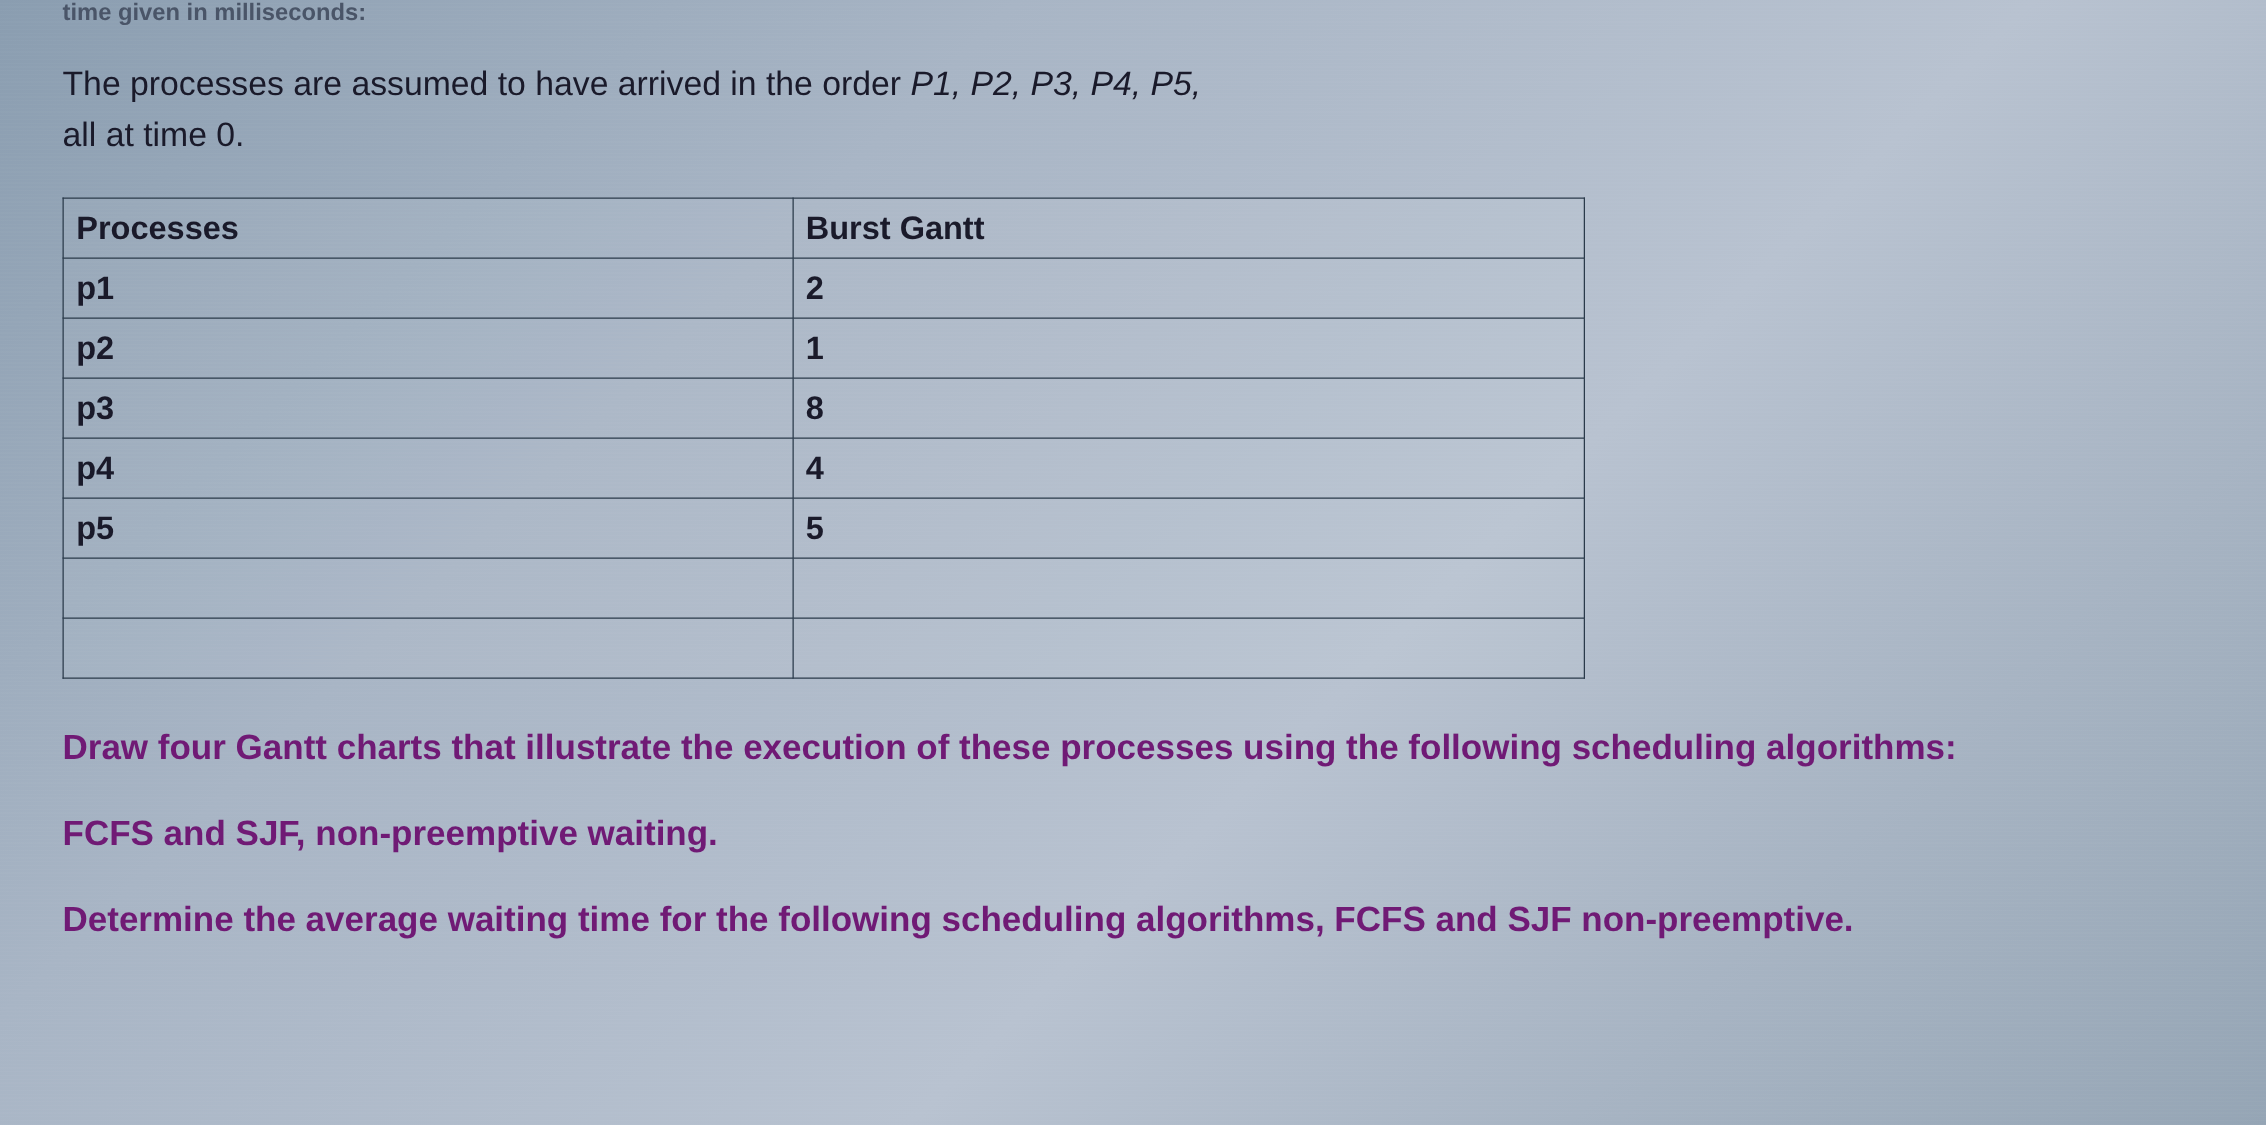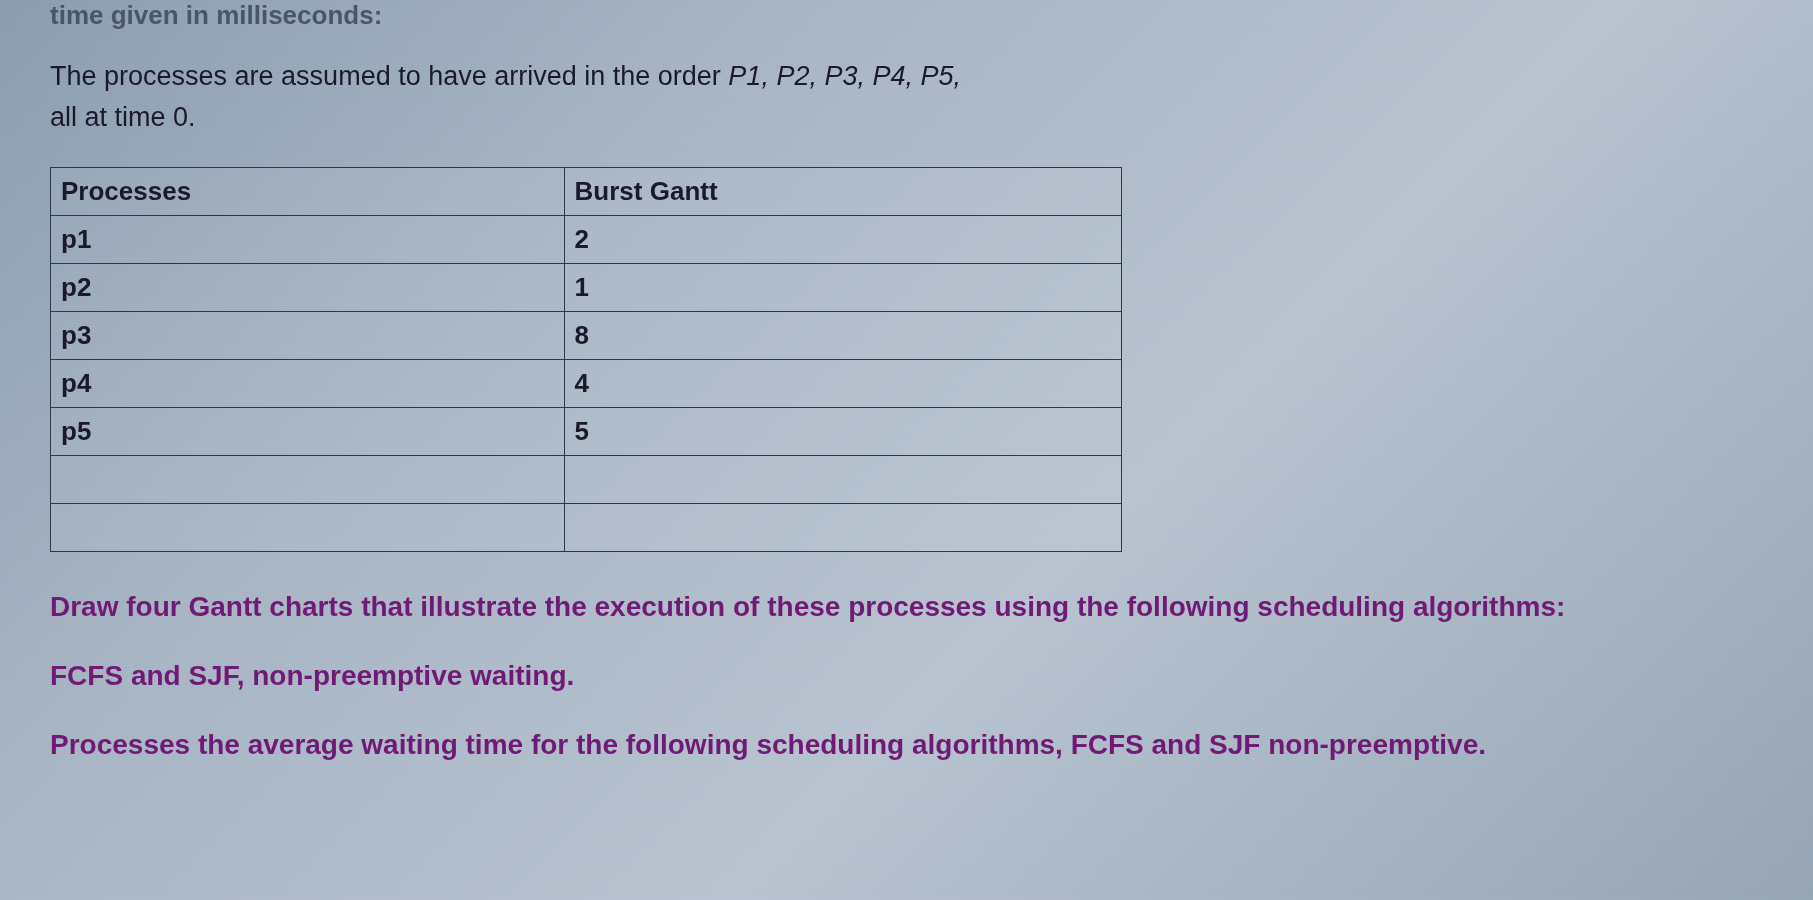--- a/index.html
+++ b/index.html
@@ -30,39 +30,39 @@
         transparent 1px,
         transparent 3px
       );
       pointer-events: none;
     }
     .content {
       position: relative;
       z-index: 1;
     }
     .top-text {
-      font-size: 26px;
+      font-size: 19px;
       font-weight: bold;
       color: #4a5568;
       margin-bottom: 25px;
       margin-top: 0;
     }
     .paragraph {
       font-size: 27px;
       font-weight: normal;
       color: #1a1a2a;
       line-height: 1.5;
       margin-bottom: 30px;
     }
     .italic {
       font-style: italic;
     }
     table {
       border-collapse: collapse;
-      width: 1072px;
+      width: 1218px;
       margin-bottom: 35px;
       background: rgba(255,255,255,0.05);
     }
     th, td {
       border: 1px solid #2a3a4a;
       padding: 8px 10px;
       text-align: left;
       font-size: 26px;
       font-weight: bold;
       color: #1a1a2a;
@@ -125,14 +125,14 @@
       </tr>
       <tr>
         <td></td>
         <td></td>
       </tr>
     </tbody>
   </table>
 
   <div class="question">Draw four Gantt charts that illustrate the execution of these processes using the following scheduling algorithms:</div>
   <div class="question">FCFS and  SJF, non-preemptive waiting.</div>
-  <div class="question">Processes  the average waiting time for the following scheduling algorithms, FCFS and SJF non-preemptive.</div>
+  <div class="question">Determine  the average waiting time for the following scheduling algorithms, FCFS and SJF non-preemptive.</div>
 </div>
 
 </body></html>

